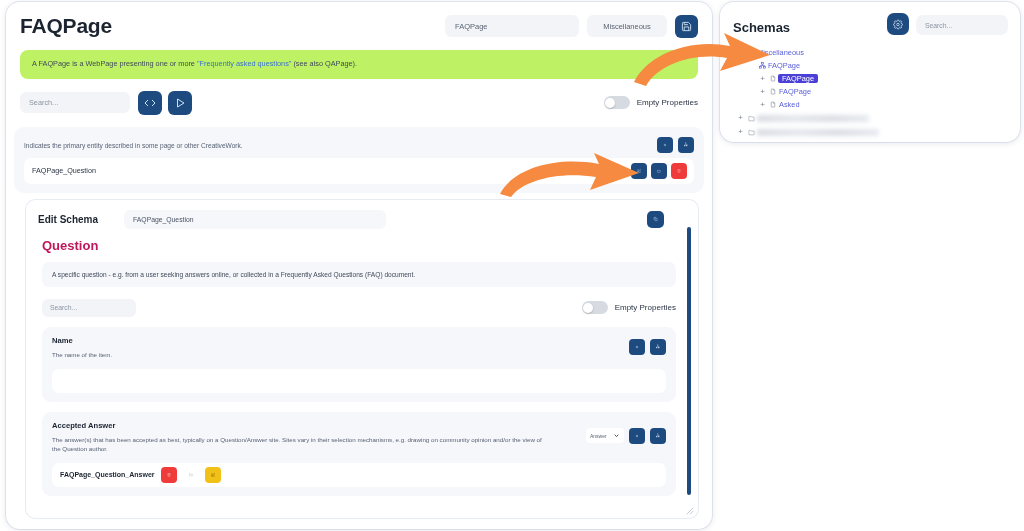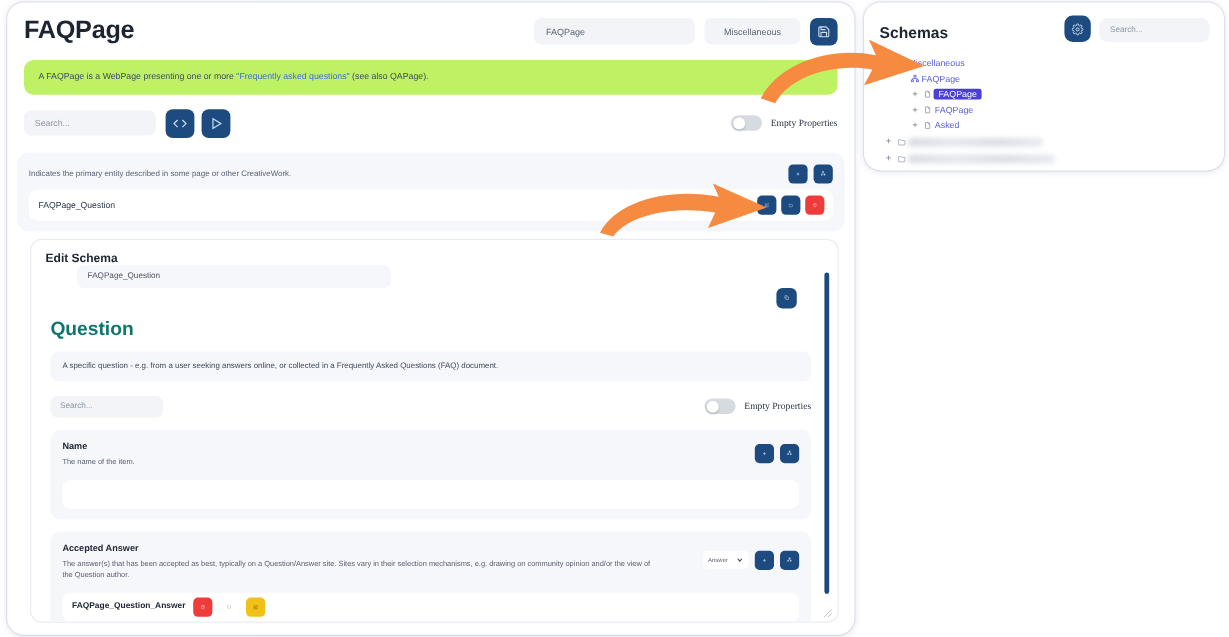--- a/index.html
+++ b/index.html
@@ -76,21 +76,21 @@
   .toggle-wrap { display:flex; align-items:center; gap:7px; }
   .toggle {
     width: 26px; height: 13px; border-radius: 7px;
     background: #d6dae1; position: relative; cursor: pointer; flex:none;
   }
   .toggle .knob {
     position:absolute; left:1.5px; top:1.5px;
     width:10px; height:10px; border-radius:50%; background:#fff;
     box-shadow: 0 1px 2px rgba(0,0,0,.2);
   }
-  .toggle-label { font-size: 8px; color: #2b3545; font-family: Liberation Serif, serif; }
+  .toggle-label { font-size: 8px; color: #2b3545; }
 
   
   .me-panel {
     margin: 2px 8px 0 8px;
     background: #f5f7fb;
     border-radius: 10px;
     padding: 10px 10px 9px 10px;
     position: relative;
   }
   .me-head { display:flex; align-items:flex-start; }
@@ -123,34 +123,33 @@
   .es-panel {
     margin: 7px 14px 0 20px;
     background:#ffffff;
     border-radius: 9px;
     box-shadow: 0 0 0 1px #e7ebf2;
     height: 318px;
     position: relative;
     overflow: hidden;
   }
   .es-head {
-    display:flex; align-items:flex-start;
+    display:flex; align-items:center;
     padding: 10px 12px 6px 12px;
-    flex-direction: column;
   }
   .es-title { font-size: 10px; font-weight:600; color:#1b2430; }
   .es-name {
     margin-left: 26px;
     width: 262px; height: 19px; border-radius: 6px;
     background:#f5f7fb; display:flex; align-items:center;
     padding: 0 9px; font-size: 6.8px; color:#4a5362;
   }
   .es-head .icon-btn { width:17px; height:17px; border-radius:5px; margin-left:auto; margin-right:22px; }
 
-  .q-title { font-size: 16px; font-weight: bold; color:#0f766e; padding: 3px 12px 0 16px; }
+  .q-title { font-size: 13px; font-weight: bold; color:#be185d; padding: 3px 12px 0 16px; }
   .q-banner {
     margin: 9px 22px 0 16px;
     background:#f5f7fb; border-radius:7px;
     padding: 9px 10px; font-size: 6.6px; color:#404a58;
   }
   .q-searchrow { display:flex; align-items:center; padding: 12px 22px 0 16px; }
   .q-search {
     width: 94px; height: 18px; border-radius:6px; background:#f2f4f8;
     display:flex; align-items:center; padding:0 8px;
     font-size:6.8px; color:#8d95a2;

